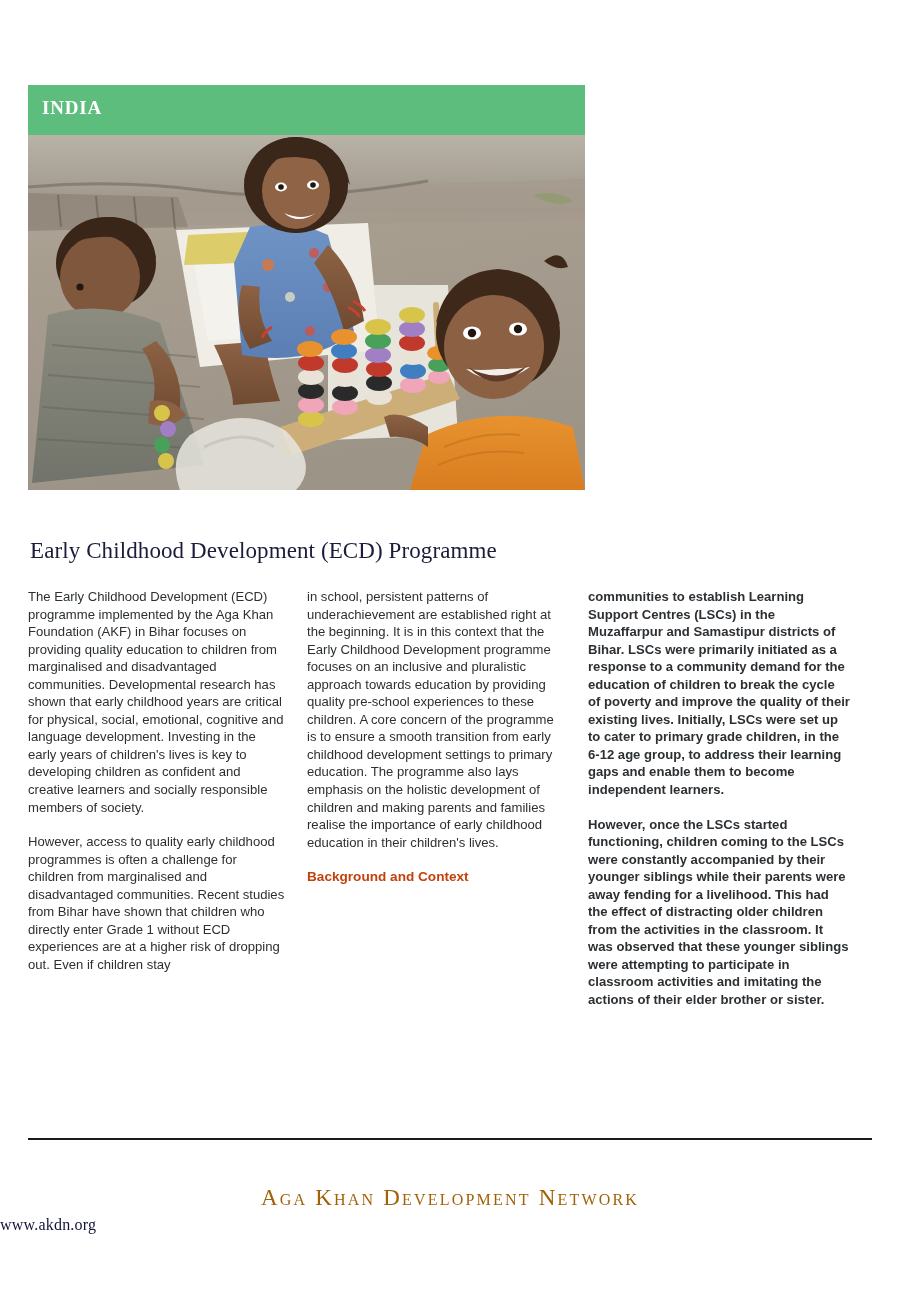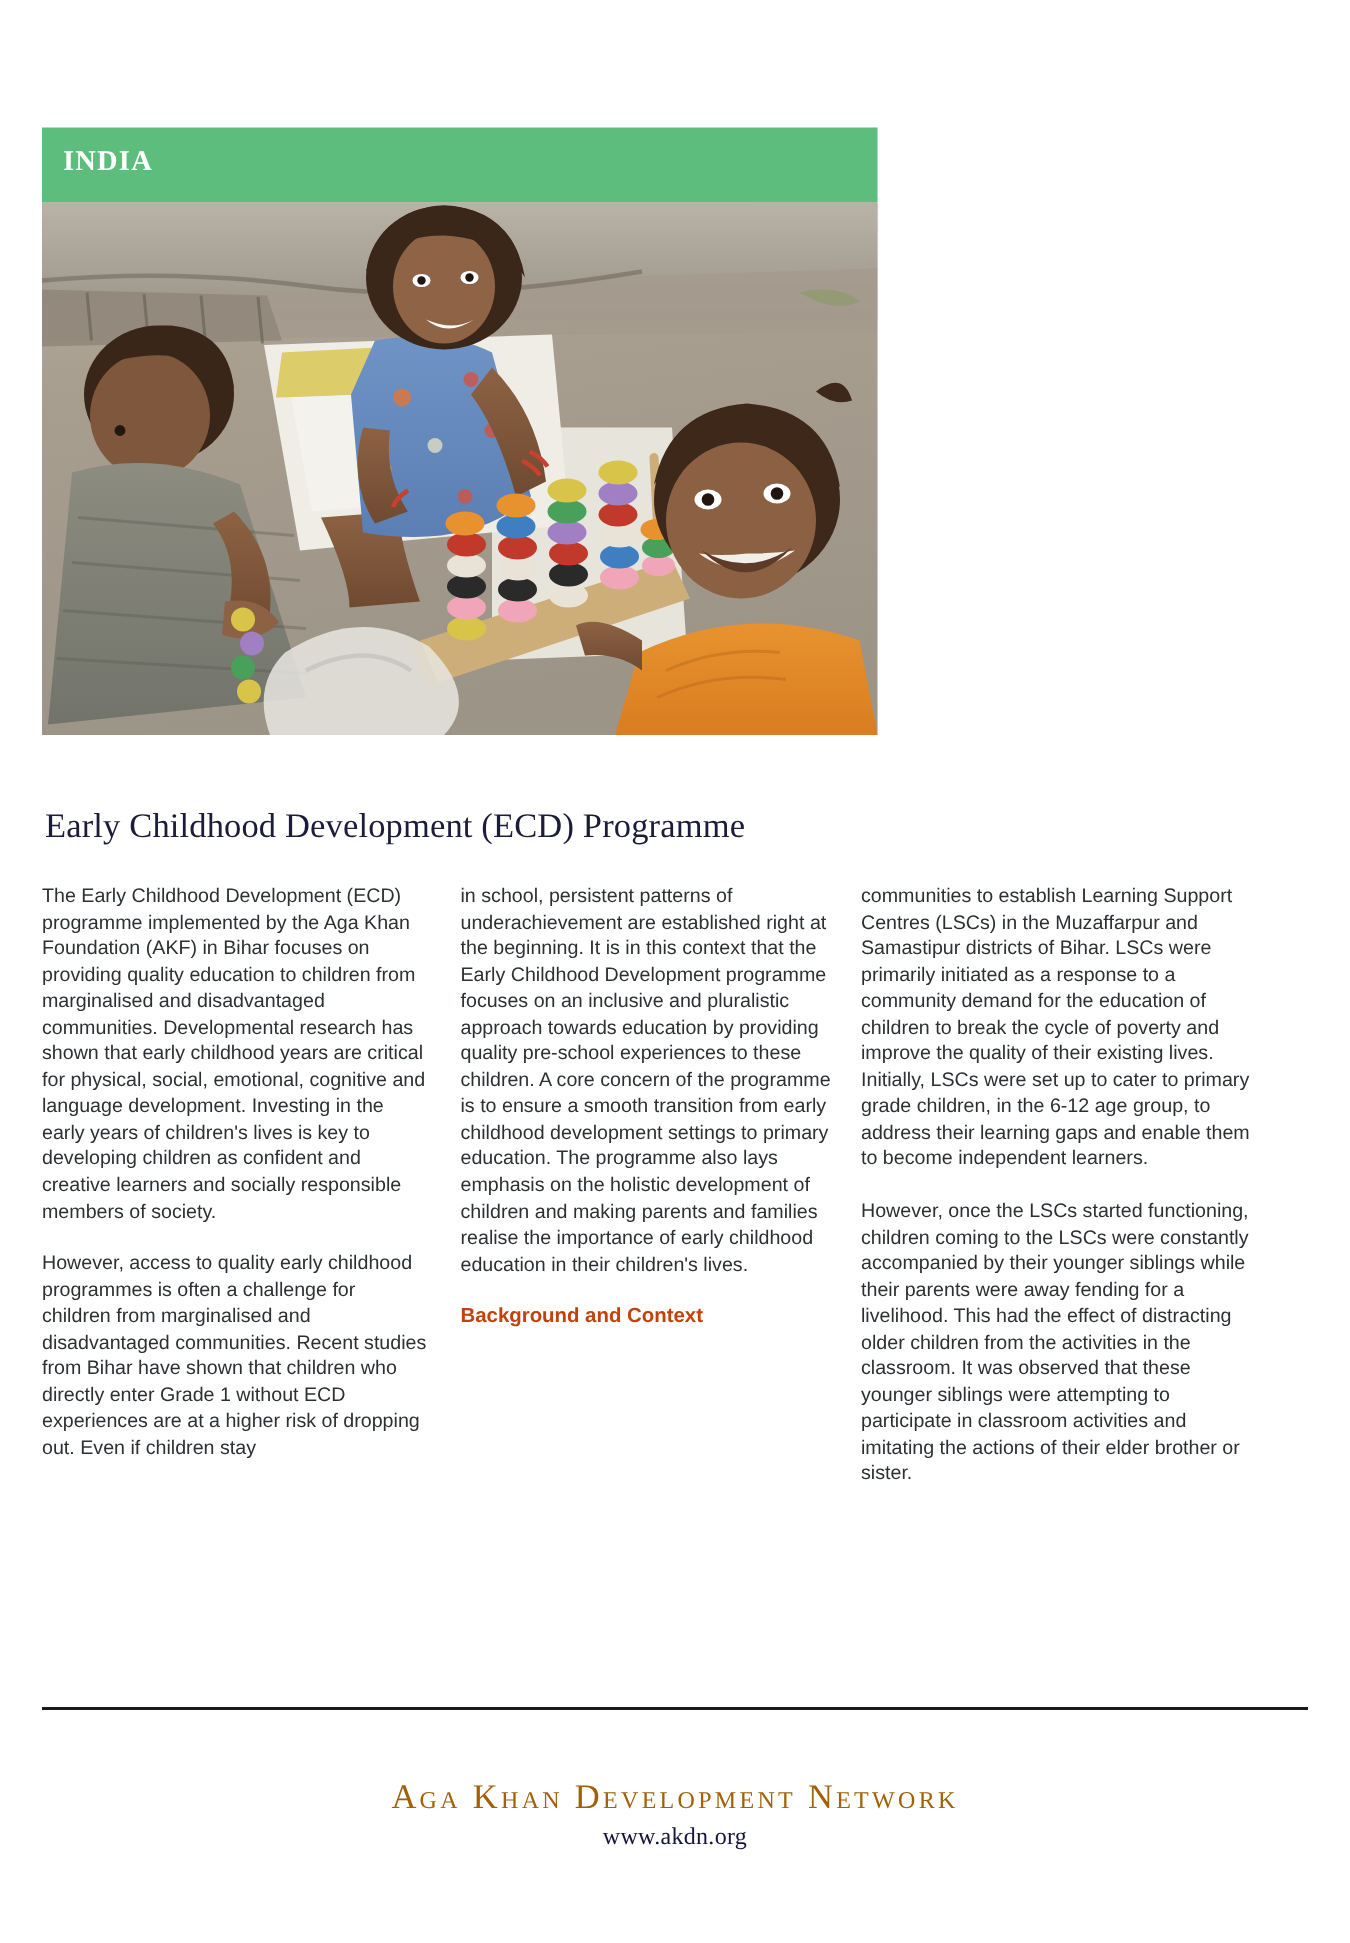--- a/index.html
+++ b/index.html
@@ -74,21 +74,21 @@
   .col {
     position: absolute;
     top: 588px;
     width: 258px;
     font-size: 13.1px;
     line-height: 17.55px;
     color: #2c3033;
   }
   .col-1 { left: 28px; }
   .col-2 { left: 307px; }
-  .col-3 { left: 574px; width: 262px; }
+  .col-3 { left: 588px; width: 262px; font-weight: bold; }
 
   .col p { margin: 0 0 17px 0; }
   .col-1 p, .col-2 p.ital { }
 
   .section-head {
     color: #c2410c;
     font-weight: bold;
     font-style: normal;
     font-size: 13.6px;
     margin: 23px 0 17px 0;
@@ -113,21 +113,21 @@
     font-size: 23px;
     color: #a16207;
     letter-spacing: 2.2px;
     font-variant: small-caps;
   }
   .footer-url {
     position: absolute;
     left: 0;
     top: 1216px;
     width: 900px;
-    text-align: center;
+    text-align: left;
     font-family: "Liberation Serif", serif;
     font-size: 16px;
     color: #14143c;
     letter-spacing: 0.2px;
   }
 </style>
 </head>
 <body>
 
 <div class="page">

